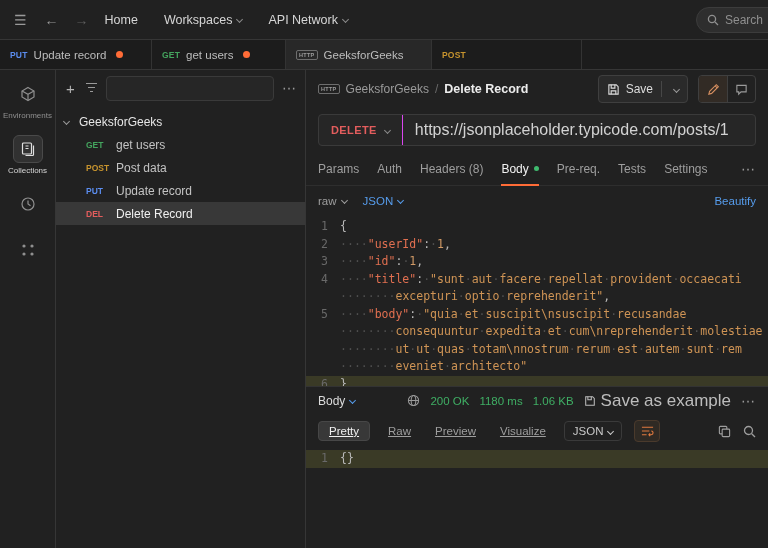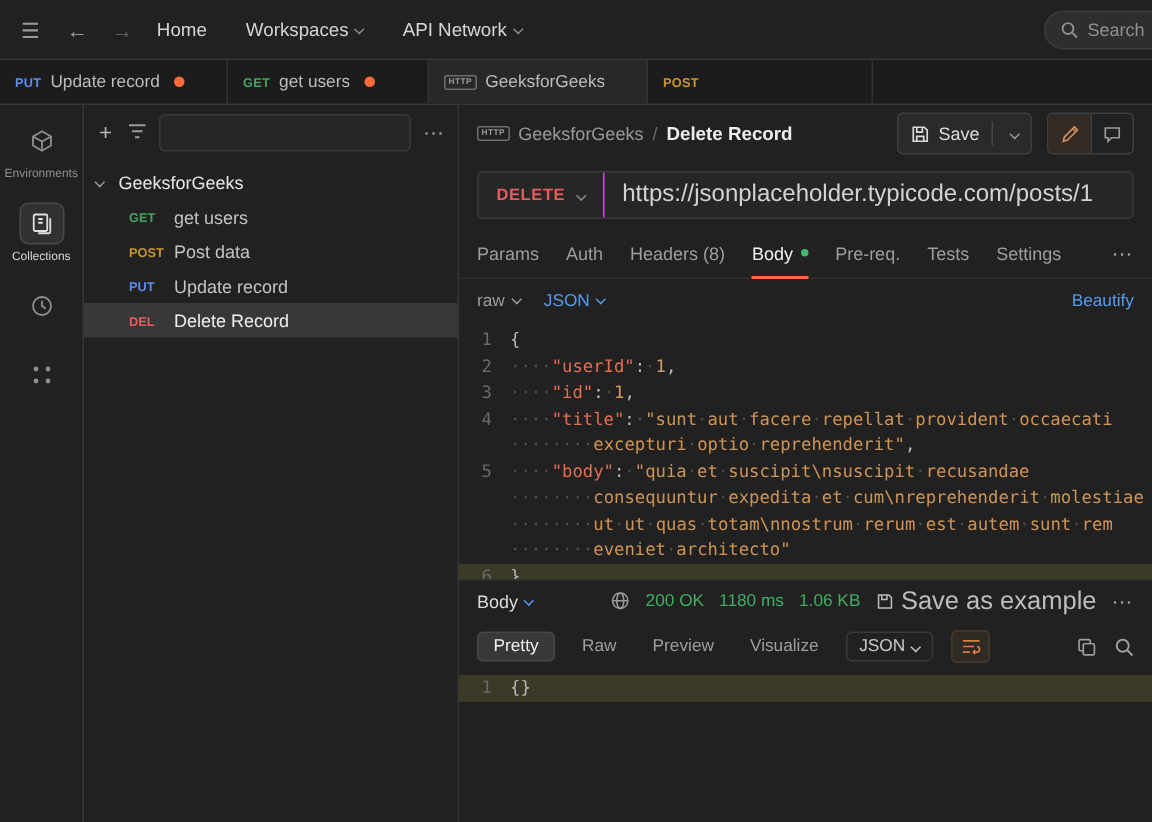--- a/index.html
+++ b/index.html
@@ -117,21 +117,21 @@
 
   
   .resp-header { height:28px; flex:0 0 28px; border-top:1px solid #333; display:flex; align-items:center; padding:0 12px; gap:10px; }
   .resp-body-dd { color:#dcdcdc; font-size:12px; cursor:pointer; }
   .resp-body-dd .chev { color:#569cec; }
   .resp-meta { margin-left:auto; display:flex; align-items:center; gap:10px; }
   .meta-green { color:#3fae64; font-size:11.5px; }
   .save-example { color:#bdbdbd; font-size:17px; display:flex; align-items:center; gap:5px; cursor:pointer; }
 
   .resp-toolbar { height:34px; flex:0 0 34px; display:flex; align-items:center; padding:0 12px; gap:12px; }
-  .rtab { color:#9e9e9e; font-size:11.5px; cursor:pointer; padding:4px 6px; }
+  .rtab { color:#9e9e9e; font-size:11.5px; cursor:pointer; padding:4px 6px;text-decoration:underline; }
   .rtab.active { background:#383838; border:1px solid #474747; border-radius:4px; color:#f0f0f0; padding:3px 10px; }
   .rjson-dd { display:flex; align-items:center; border:1px solid #3a3a3a; border-radius:4px; padding:3px 8px; color:#c9c9c9; font-size:11.5px; cursor:pointer; }
   .wrap-btn { border:1px solid #4a3a2c; background:#2f2a24; border-radius:4px; width:26px; height:22px; display:flex; align-items:center; justify-content:center; color:#e07a3f; cursor:pointer; }
   .resp-right { margin-left:auto; display:flex; align-items:center; gap:12px; color:#9e9e9e; }
   .resp-right .ric { cursor:pointer; }
 
   .resp-editor { flex:1; overflow:hidden; font-family:"DejaVu Sans Mono", monospace; font-size:11.5px; padding-top:2px; cursor:text; }
 </style>
 </head>
 <body>

